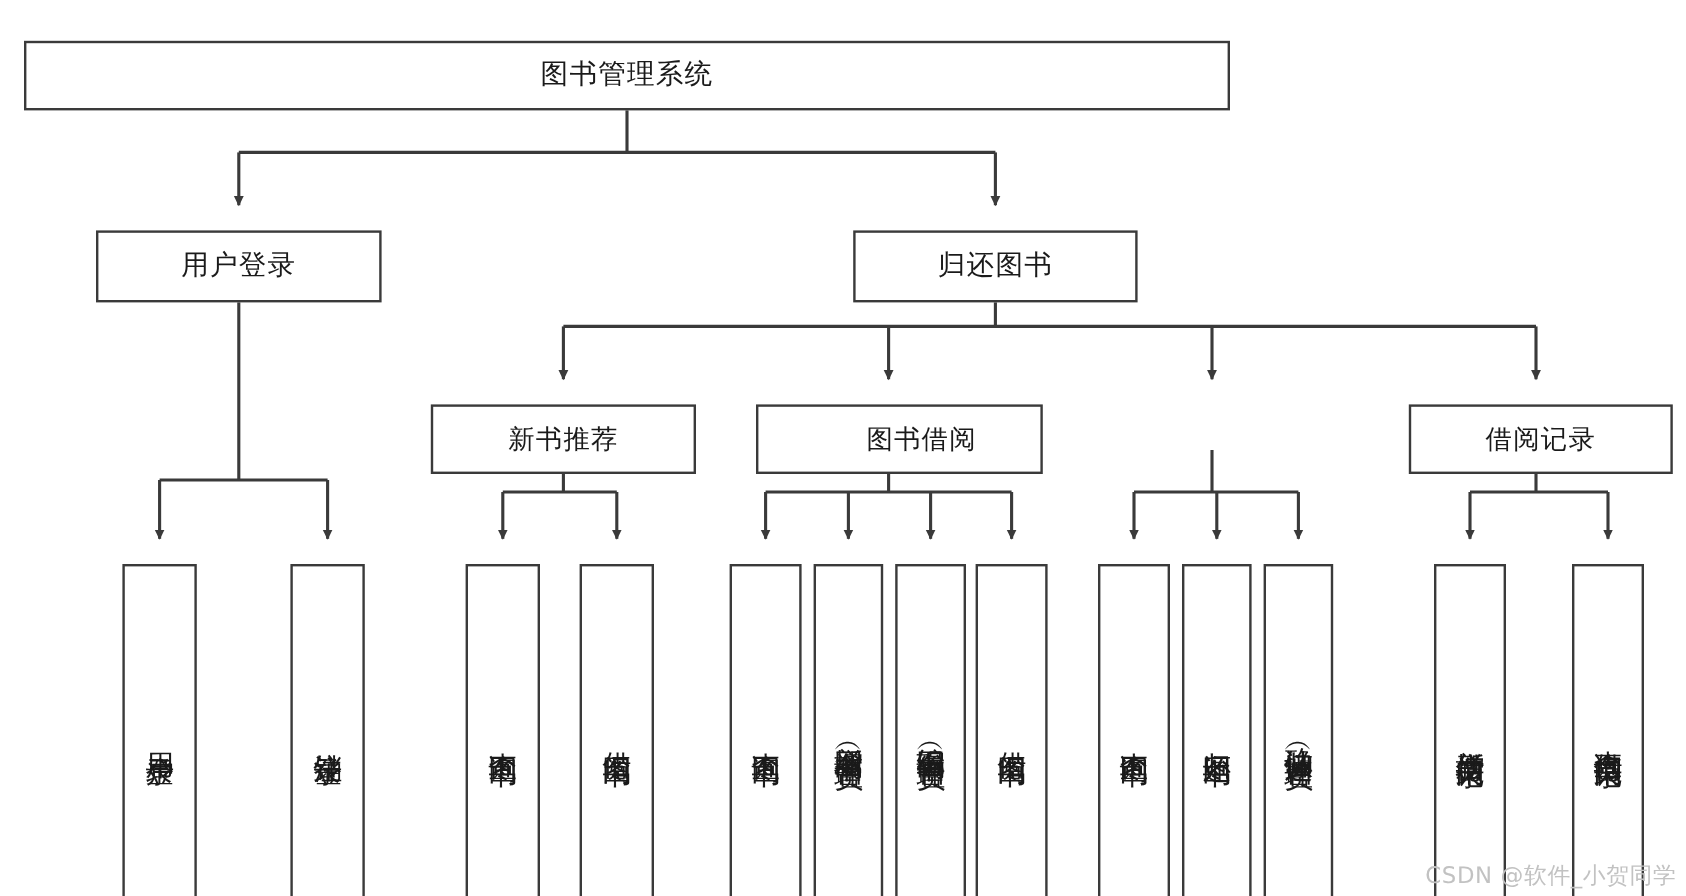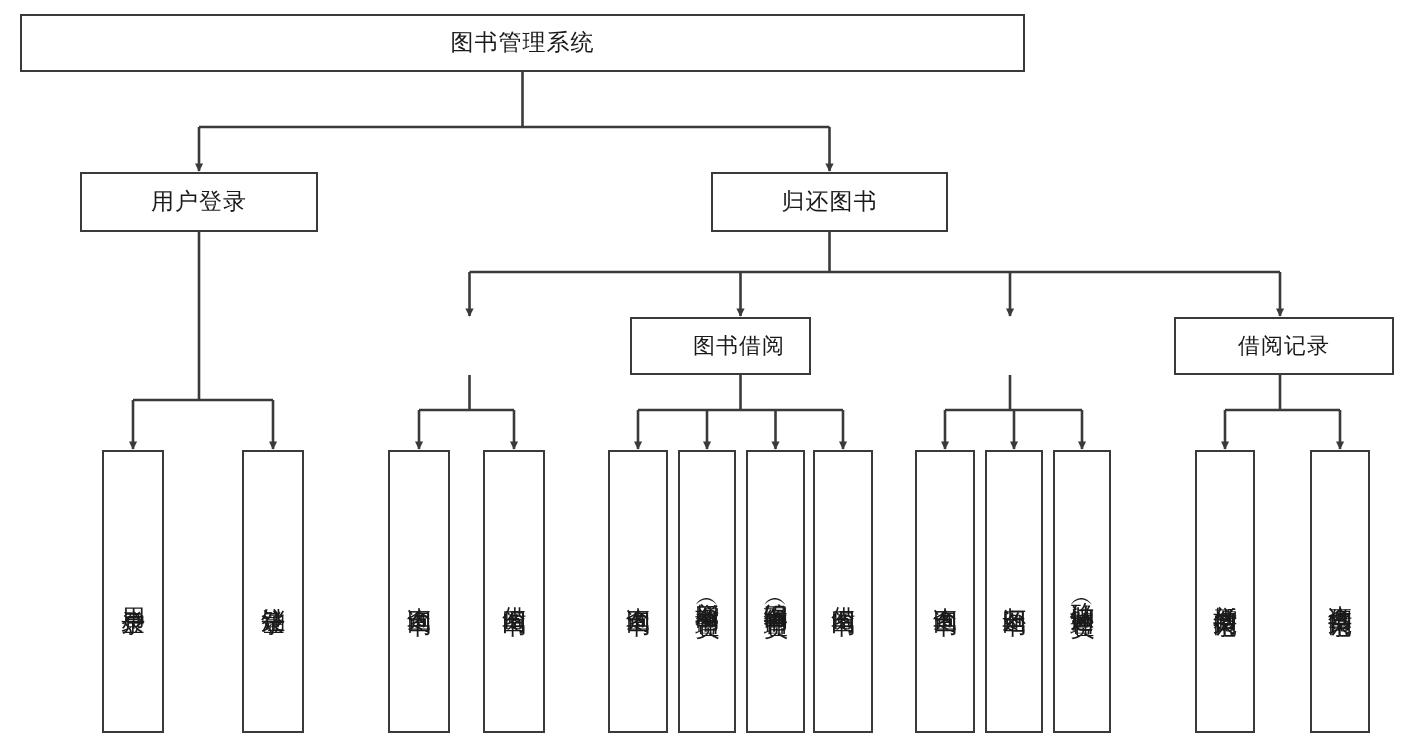--- a/index.html
+++ b/index.html
@@ -28,20 +28,21 @@
   .node {
     position: absolute;
     box-sizing: border-box;
     border: 2.5px solid #3a3a3a;
     background: #ffffff;
     display: flex;
     align-items: center;
     justify-content: center;
     color: #1a1a1a;
     z-index: 2;
+    margin-top: 20px;
   }
   .node.h {
     font-size: 23px;
     line-height: 1.2;
     letter-spacing: 1px;
   }
   .node.l3 {
     font-size: 22px;
     letter-spacing: 1px;
   }
@@ -122,21 +123,24 @@
     <span class="node-label">图书管理系统</span>
   </div>
 
   <div class="node h" id="n-l2_1" style="left: 80px; top: 172px; width: 238px; height: 60px;">
     <span class="node-label">用户登录</span>
   </div>
   <div class="node h" id="n-l2_2" style="left: 711px; top: 172px; width: 237px; height: 60px;">
     <span class="node-label">归还图书</span>
   </div>
 
-  <div class="node l3" id="n-l3_2" style="left: 630px; top: 317px; width: 181px; height: 58px; padding-left: 37px;">
+  <div class="node l3" id="n-l3_1" style="left: 359px; top: 317px; width: 221px; height: 58px;">
+    <span class="node-label">新书推荐</span>
+  </div>
+  <div class="node l3" id="n-l3_2" style="left: 630px; top: 317px; width: 239px; height: 58px; padding-left: 37px;">
     <span class="node-label">图书借阅</span>
   </div>
   <div class="node l3" id="n-l3_4" style="left: 1174px; top: 317px; width: 220px; height: 58px;">
     <span class="node-label">借阅记录</span>
   </div>
 
   <div class="node v" id="n-leaf_1" style="left: 102px; top: 450px; width: 62px; height: 283px;">
     <span class="node-label">用户登录</span>
   </div>
   <div class="node v" id="n-leaf_2" style="left: 242px; top: 450px; width: 62px; height: 283px;">
@@ -169,13 +173,14 @@
   <div class="node v" id="n-leaf_11" style="left: 1053px; top: 450px; width: 58px; height: 283px;">
     <span class="node-label">确认归还（管理员）</span>
   </div>
   <div class="node v" id="n-leaf_12" style="left: 1195px; top: 450px; width: 60px; height: 283px;">
     <span class="node-label">新增借阅记录</span>
   </div>
   <div class="node v" id="n-leaf_13" style="left: 1310px; top: 450px; width: 60px; height: 283px;">
     <span class="node-label">查询借阅记录</span>
   </div>
 
+  <div class="watermark">CSDN @软件_小贺同学</div>
 </div>
 
 </body></html>

